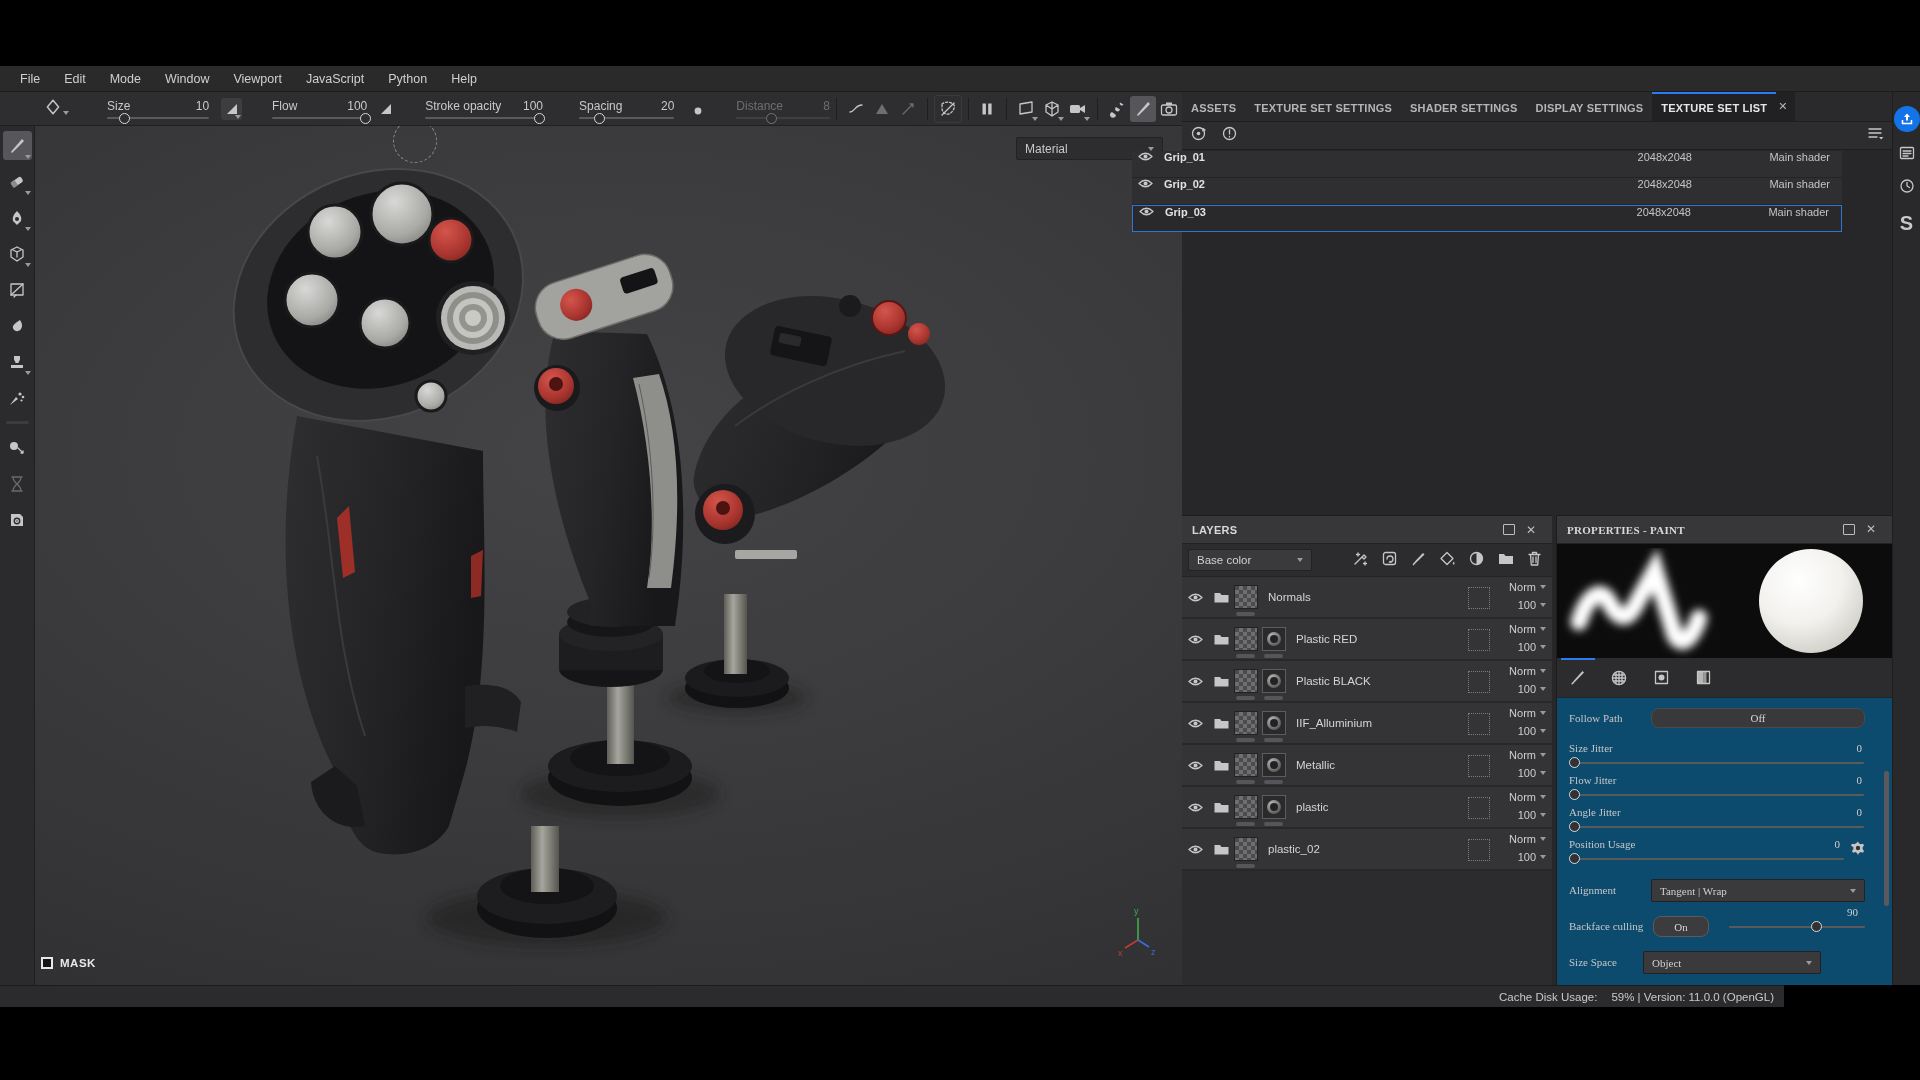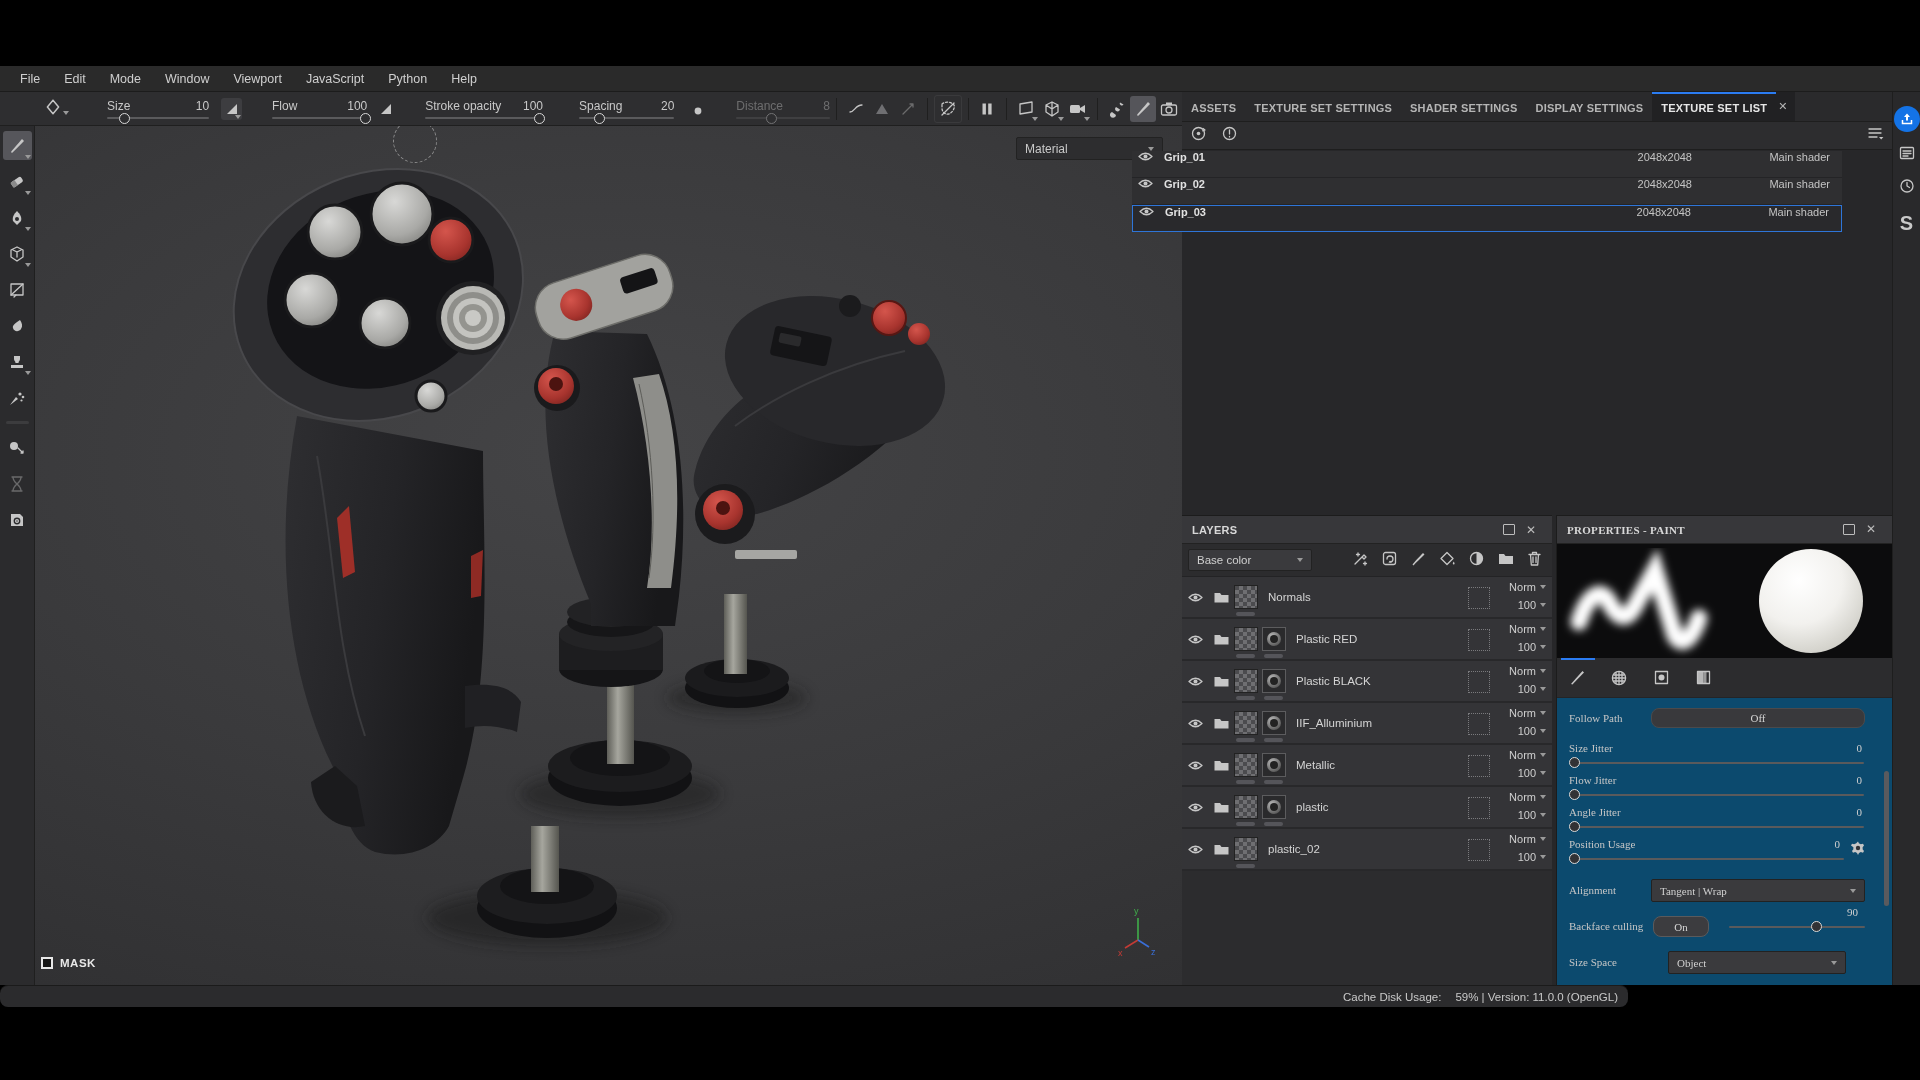--- a/index.html
+++ b/index.html
@@ -77,21 +77,21 @@
   .pbtn{background:#3c3c3f;border:1px solid #5a5a5c;border-radius:8px;color:#d6d6d6;font-size:11px;display:flex;align-items:center;justify-content:center;box-sizing:border-box;}
   .pdd{background:#3a3a3d;border:1px solid #222;border-radius:2px;color:#d0d0d0;font-size:11px;display:flex;align-items:center;justify-content:space-between;padding:0 8px;box-sizing:border-box;}
   .pslider{position:absolute;height:2px;background:#5a5a5c;border-radius:1px;}
   .pknob{position:absolute;top:-5px;width:11px;height:11px;border:1.5px solid #d8d8d8;border-radius:50%;background:#323235;box-sizing:border-box;}
   .scrollbar{position:absolute;background:#5a5a5e;border-radius:3px;}
   
   .rightstrip{position:absolute;left:1892px;top:92px;width:28px;height:893px;background:#29292b;border-left:1px solid #1e1e1e;display:flex;flex-direction:column;align-items:center;padding-top:14px;gap:14px;box-sizing:border-box;}
   .bluedot{width:26px;height:26px;border-radius:50%;background:#1473e6;display:flex;align-items:center;justify-content:center;}
   .slogo{font-size:20px;font-weight:bold;color:#c9c9c9;}
   
-  .statusbar{position:absolute;left:0;top:985px;width:1628px;height:22px;background:#2b2b2d;border-top:1px solid #1b1b1b;display:flex;align-items:center;justify-content:flex-end;padding-right:10px;box-sizing:border-box;color:#c9c9c9;font-size:11.5px;gap:14px;border-radius:8px;}
+  .statusbar{position:absolute;left:0;top:985px;width:1784px;height:22px;background:#2b2b2d;border-top:1px solid #1b1b1b;display:flex;align-items:center;justify-content:flex-end;padding-right:10px;box-sizing:border-box;color:#c9c9c9;font-size:11.5px;gap:14px;}
   .sic{stroke:#c6c6c6;fill:none;stroke-width:1.3;stroke-linecap:round;stroke-linejoin:round;}
   .fic{fill:#c6c6c6;stroke:none;}
 </style>
 </head>
 <body>
 
 <div class="screen">
 
   <div class="menubar">
     <div class="menu-item">File</div>
@@ -883,21 +883,21 @@
     </div>
 
     <span class="prow-val abs" style="right:34px;top:390px">90</span>
     <span class="prow-label abs" style="left:12px;top:404px">Backface culling</span>
     <div class="pbtn abs" style="left:96px;top:400px;width:56px;height:21px">On</div>
     <div class="pslider" style="left:172px;width:136px;top:410px">
         <span class="pknob" style="left:82px"></span>
       </div>
 
     <span class="prow-label abs" style="left:12px;top:440px">Size Space</span>
-    <div class="pdd abs" style="left:111px;top:435px;width:178px;height:23px">
+    <div class="pdd abs" style="left:86px;top:435px;width:178px;height:23px">
       <span>Object</span>
       <span class="chev"></span>
     </div>
 
     <div class="scrollbar" style="right:3px;top:255px;width:5px;height:135px"></div>
   </div>
 
   <div class="rightstrip">
     <span class="bluedot">
       <svg width="14" height="14" viewBox="0 0 14 14">

